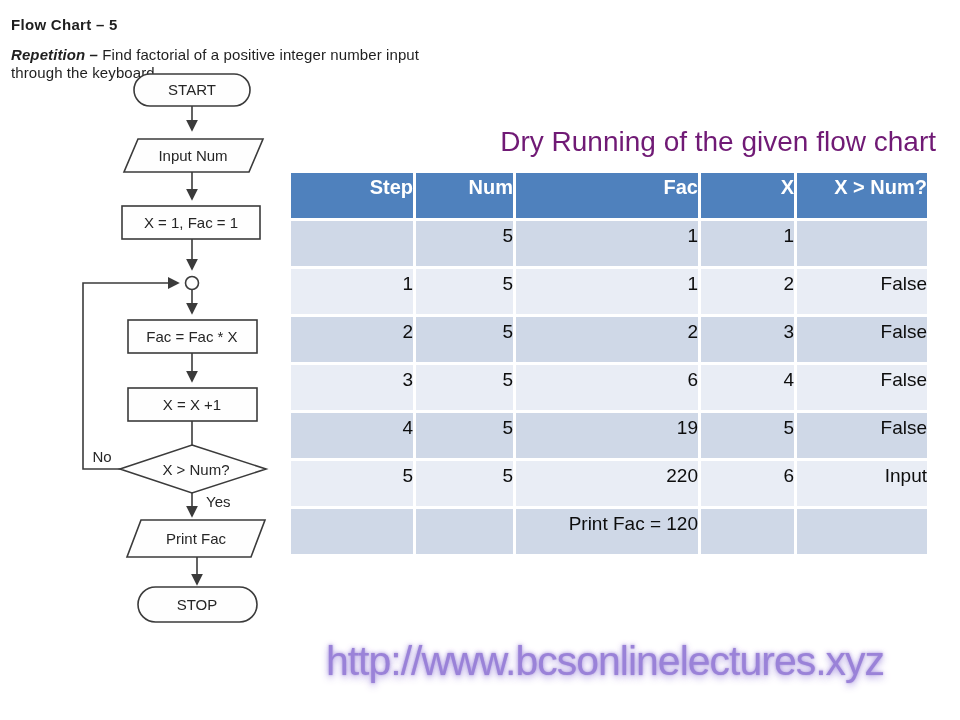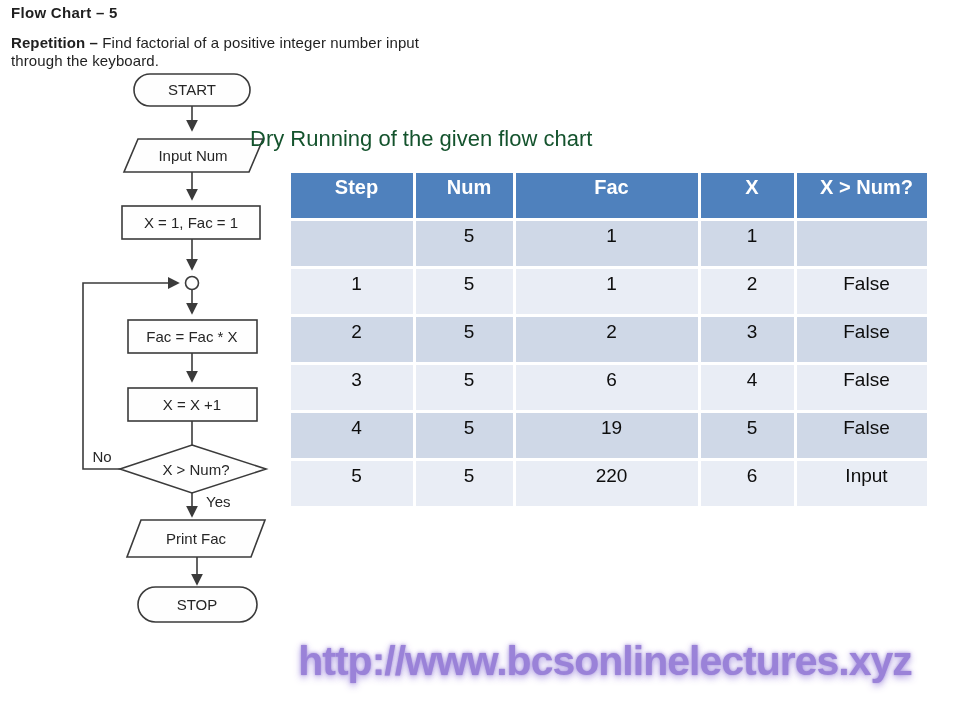--- a/index.html
+++ b/index.html
@@ -11,36 +11,36 @@
     width: 960px;
     height: 720px;
     background: #ffffff;
     overflow: hidden;
   }
 
   
   .heading {
     position: absolute;
     left: 11px;
-    top: 4px;
+    top: 16px;
     width: 458px;
     color: #1f1f1f;
   }
   .heading-title {
     font-size: 15px;
     font-weight: bold;
     letter-spacing: 0.3px;
     margin-bottom: 13px;
   }
   .heading-desc {
     font-size: 15px;
     line-height: 18px;
     letter-spacing: 0.1px;
   }
-  .heading-desc .bold { font-weight: bold; }
+  .heading-desc .bold { font-weight: bold; font-style: italic; }
 
   
   .flowchart {
     position: absolute;
     left: 0;
     top: 60px;
     width: 300px;
     height: 580px;
   }
   .flowchart .shape { fill: #fefefe; stroke: #3b3b3b; stroke-width: 1.6; }
@@ -50,40 +50,40 @@
     font-size: 15px;
     fill: #262626;
   }
 
   
   .table-title {
     position: absolute;
     left: 250px;
     top: 126px;
     width: 686px;
-    text-align: left;
-    font-size: 22px;
-    color: #14532d;
+    text-align: right;
+    font-size: 28px;
+    color: #701a75;
   }
 
   
   .dry-run {
     position: absolute;
     left: 288px;
     top: 170px;
     width: 642px;
     border-collapse: separate;
     border-spacing: 3px;
     background: #ffffff;
     table-layout: fixed;
   }
   .dry-run th, .dry-run td {
     height: 45px;
     padding: 0 0 16px 9px;
-    text-align: center;
+    text-align: right;
     vertical-align: middle;
     overflow: hidden;
     white-space: nowrap;
   }
   .dry-run th {
     background: #4F81BD;
     color: #ffffff;
     font-size: 20px;
     font-weight: bold;
   }
@@ -92,21 +92,21 @@
   .dry-run tr.band-b td { background: #E9EDF5; }
 
   
   .watermark {
     position: absolute;
     left: 252px;
     top: 638px;
     width: 706px;
     text-align: center;
     font-size: 41px;
-    font-weight: bold;
+    font-weight: normal;
     letter-spacing: -1px;
     color: #9a82d8;
     text-shadow: 0 3px 7px rgba(168, 148, 224, 0.85),
                  0 0 2px rgba(140, 115, 200, 0.55),
                  0 -1px 4px rgba(196, 180, 236, 0.7);
   }
 </style>
 </head>
 <body>
 
@@ -236,18 +236,25 @@
         <td>5</td>
         <td>False</td>
       </tr>
       <tr class="band-b">
         <td>5</td>
         <td>5</td>
         <td>220</td>
         <td>6</td>
         <td>Input</td>
       </tr>
+      <tr class="band-a">
+        <td></td>
+        <td></td>
+        <td>Print Fac = 120</td>
+        <td></td>
+        <td></td>
+      </tr>
     </tbody>
   </table>
 
   <div class="watermark">http://www.bcsonlinelectures.xyz</div>
 
 </div>
 
 </body></html>

